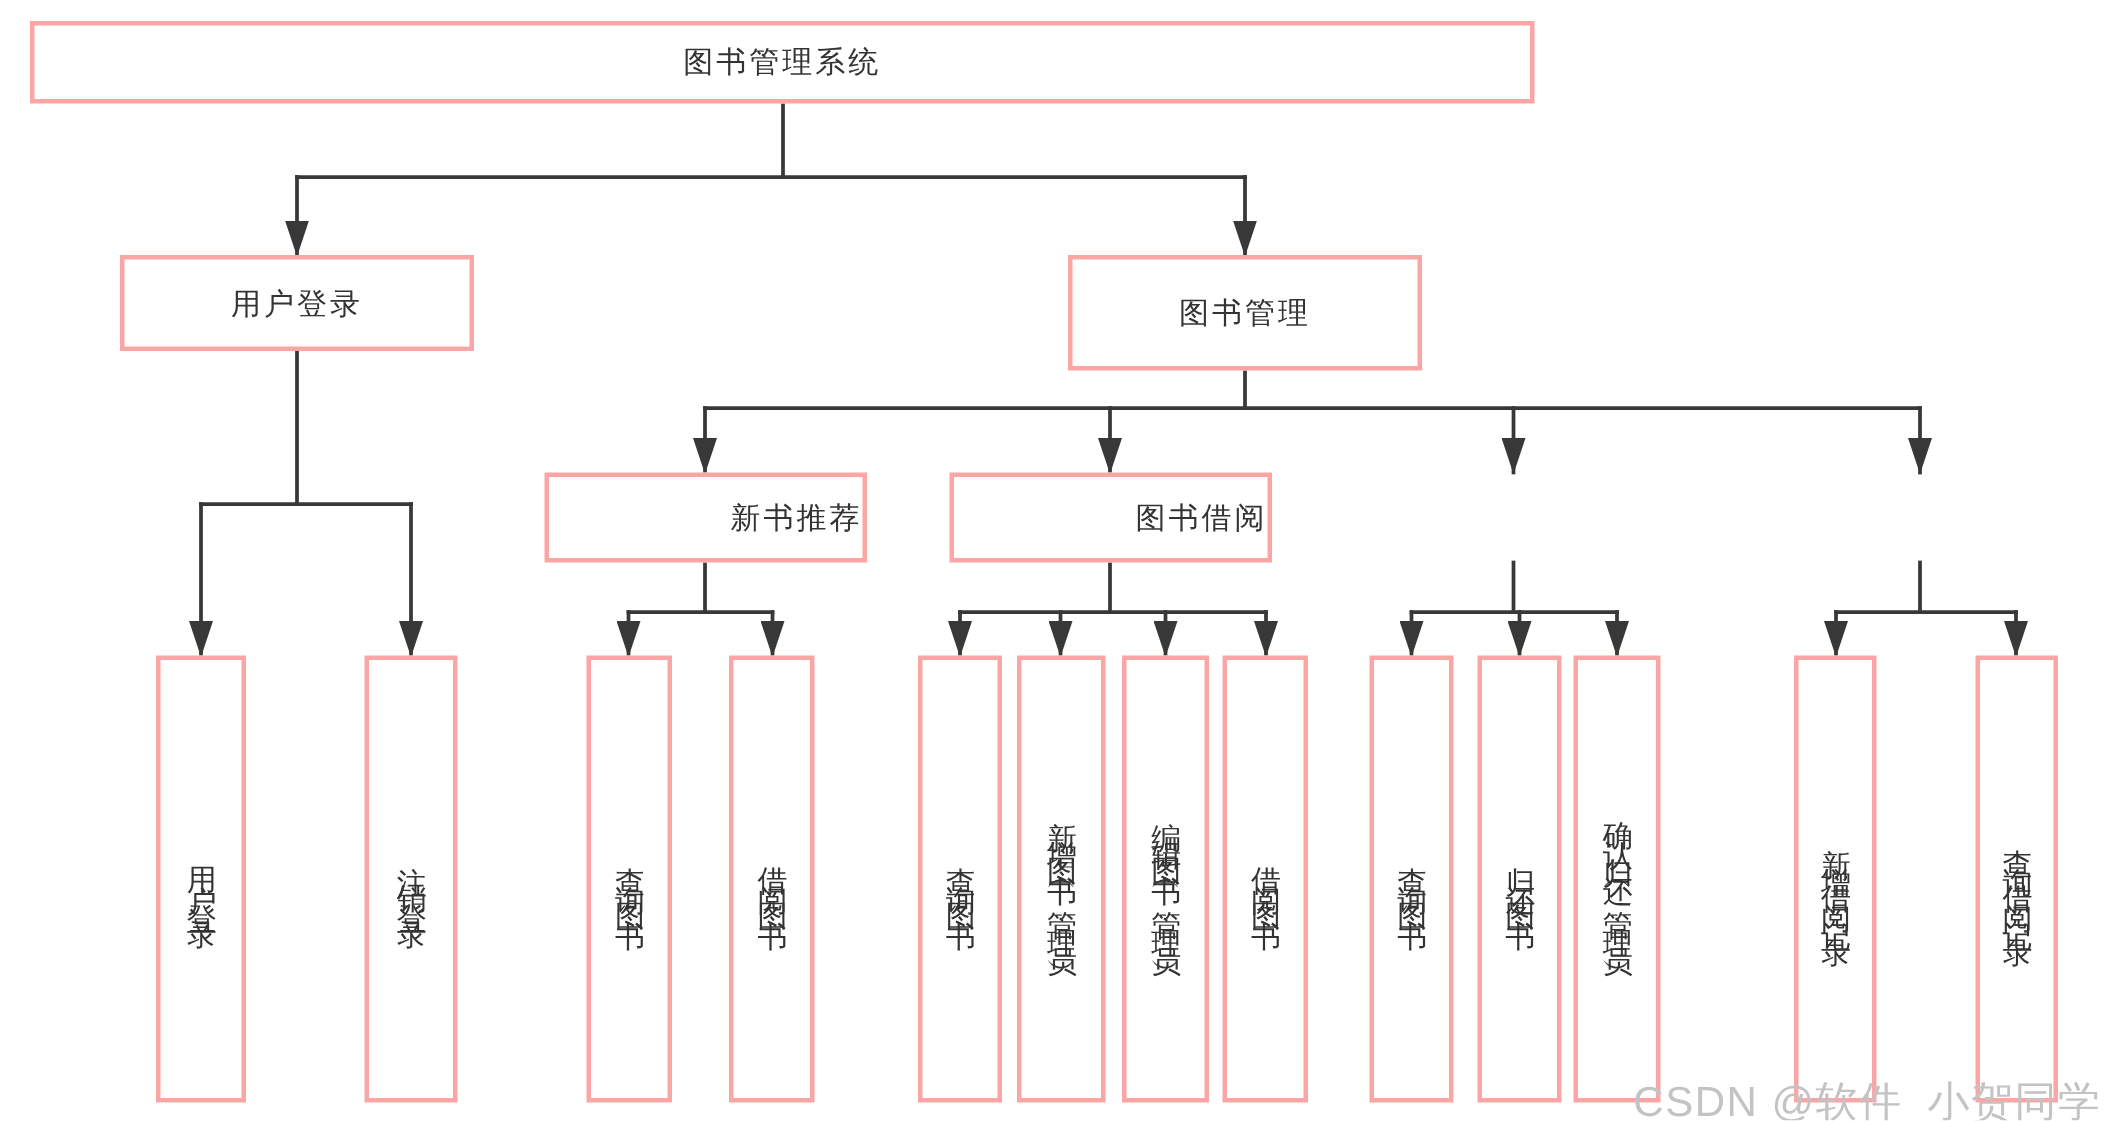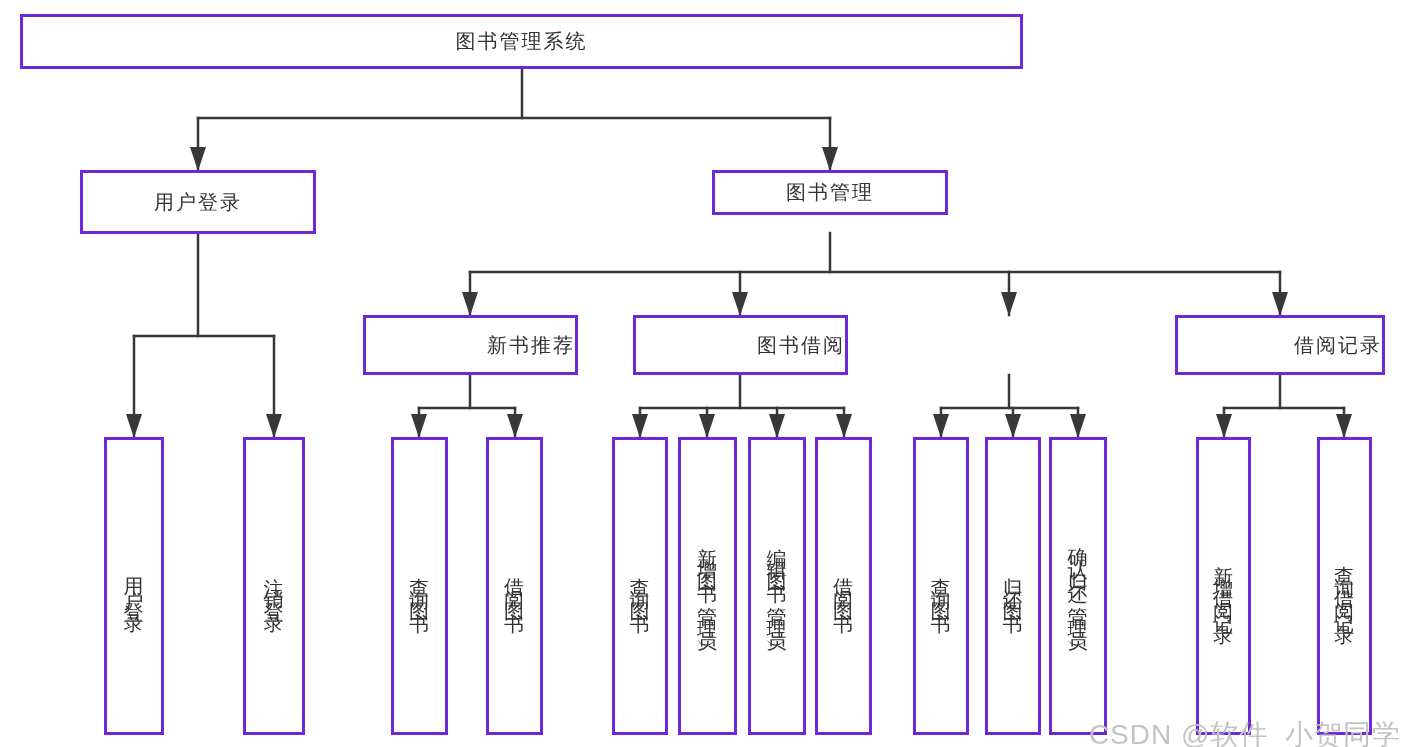--- a/index.html
+++ b/index.html
@@ -16,21 +16,21 @@
     overflow: hidden;
   }
   #wires {
     position: absolute;
     left: 0; top: 0;
     width: 1405px; height: 747px;
   }
   .node {
     position: absolute;
     box-sizing: border-box;
-    border: 3px solid #6d28d9;
+    border: 3px solid #fca5a5;
     background: #ffffff;
     display: flex;
     align-items: center;
     justify-content: center;
     color: #333333;
     font-size: 20px;
     letter-spacing: 2px;
     z-index: 2;
   }
   .node.vert span {
@@ -47,21 +47,21 @@
     font-size: 28px;
     color: #c3c3c3;
     letter-spacing: 1px;
     z-index: 3;
     white-space: nowrap;
     margin-left: 44px;
   }
   
   #root          { left: 20px;   top: 14px;  width: 1003px; height: 55px; }
   #user-login    { left: 80px;   top: 170px; width: 236px;  height: 64px; }
-  #book-mgmt     { left: 712px;  top: 170px; width: 236px;  height: 45px; }
+  #book-mgmt     { left: 712px;  top: 170px; width: 236px;  height: 77px; }
   .lvl3          { top: 315px; height: 60px; justify-content: flex-end; }
   #new-books     { left: 363px;  width: 215px; }
   #book-borrow   { left: 633px;  width: 215px; }
   #cur-borrow    { left: 900px;  width: 218px; }
   #borrow-recs   { left: 1175px; width: 210px; }
   .leaf          { top: 437px; height: 298px; }
   #lf-user-login { left: 104px;  width: 60px; }
   #lf-logout     { left: 243px;  width: 62px; }
   #lf-nb-query   { left: 391px;  width: 57px; }
   #lf-nb-borrow  { left: 486px;  width: 57px; }
@@ -140,23 +140,20 @@
   <div class="node" id="book-mgmt">
     <span>图书管理</span>
   </div>
 
   <div class="node lvl3" id="new-books">
     <span>新书推荐</span>
   </div>
   <div class="node lvl3" id="book-borrow">
     <span>图书借阅</span>
   </div>
-  <div class="node lvl3" id="borrow-recs">
-    <span>借阅记录</span>
-  </div>
 
   <div class="node vert leaf" id="lf-user-login">
     <span>用户登录</span>
   </div>
   <div class="node vert leaf" id="lf-logout">
     <span>注销登录</span>
   </div>
 
   <div class="node vert leaf" id="lf-nb-query">
     <span>查询图书</span>

